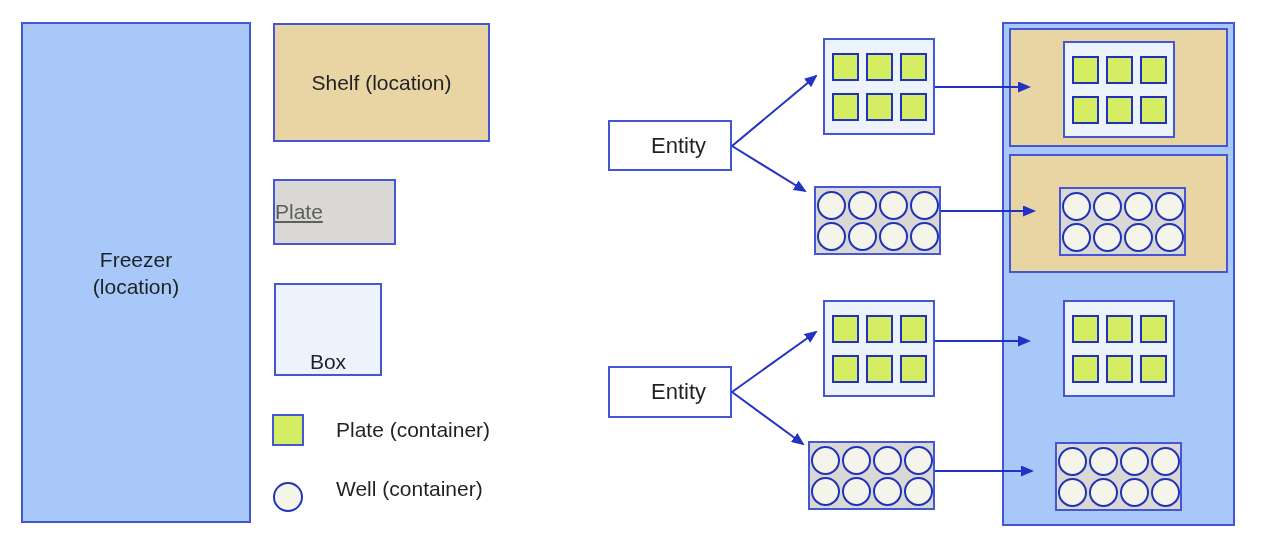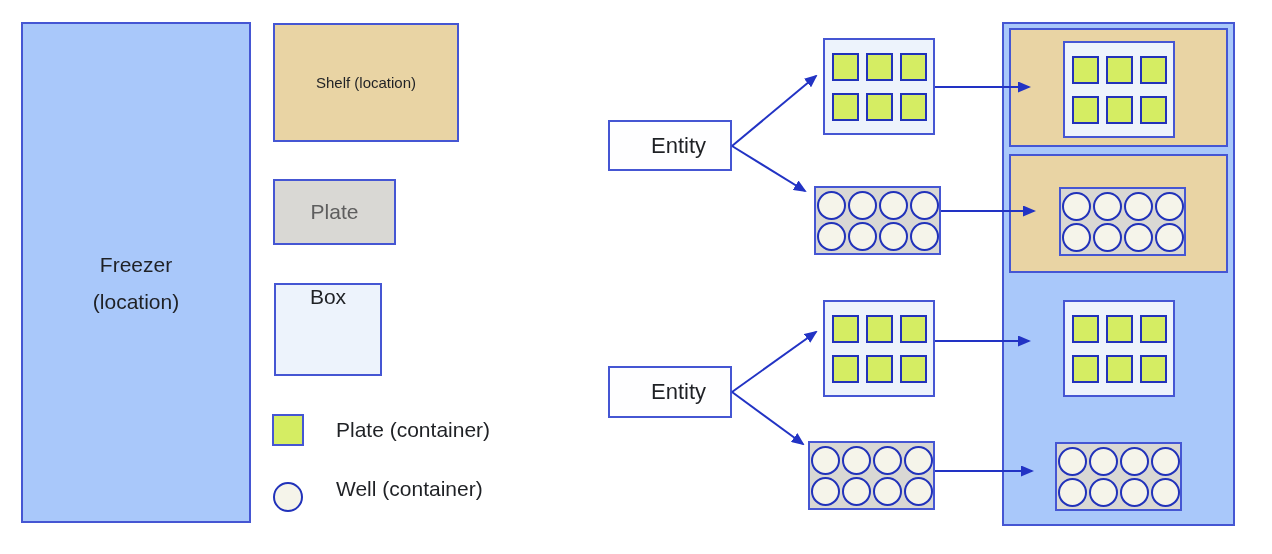--- a/index.html
+++ b/index.html
@@ -8,37 +8,38 @@
     font-family:"Liberation Sans", sans-serif;color:#1f2125;overflow:hidden;
   }
   .abs{position:absolute;box-sizing:border-box;}
   
   .freezer{
     left:21px;top:22px;width:230px;height:501px;
     background:var(--freezer-fill,#a9c8fa);border:2px solid var(--border-blue,#4556d3);
   }
   .freezer-label{
     position:absolute;left:0;right:0;top:222px;text-align:center;
-    font-size:21px;line-height:37px;white-space:pre-line;color:var(--text-dark,#1f2125);
+    font-size:21px;line-height:27px;white-space:pre-line;color:var(--text-dark,#1f2125);
   }
   .shelf-legend{
-    left:273px;top:23px;width:186px;height:119px;
+    left:273px;top:23px;width:217px;height:119px;
     background:var(--shelf-fill,#e9d4a4);border:2px solid var(--border-blue,#4556d3);
-    display:flex;align-items:center;justify-content:center;font-size:15px;
+    display:flex;align-items:center;justify-content:center;font-size:21px;
   }
   .plate-legend{
     left:273px;top:179px;width:123px;height:66px;
     background:var(--plate-fill,#d9d8d4);border:2px solid var(--border-blue,#4556d3);
-    display:flex;align-items:center;justify-content:center;font-size:21px;
+    display:flex;align-items:center;font-size:21px;
     color:var(--text-gray,#5e5e5e);
+    text-decoration:underline;
   }
   .box-legend{
     left:274px;top:283px;width:108px;height:93px;
     background:var(--box-fill,#edf3fc);border:2px solid var(--border-blue,#4556d3);
-    display:flex;align-items:flex-start;justify-content:center;font-size:21px;
+    display:flex;align-items:flex-end;justify-content:center;font-size:21px;
   }
   .tube-swatch{
     left:272px;top:414px;width:32px;height:32px;
     background:var(--tube-fill,#d5ed63);border:2px solid var(--border-blue,#4556d3);
   }
   .well-swatch{
     left:273px;top:482px;width:30px;height:30px;border-radius:50%;
     background:var(--well-fill,#f5f4ea);border:2px solid var(--cell-border,#2132ba);
   }
   .swatch-label{

